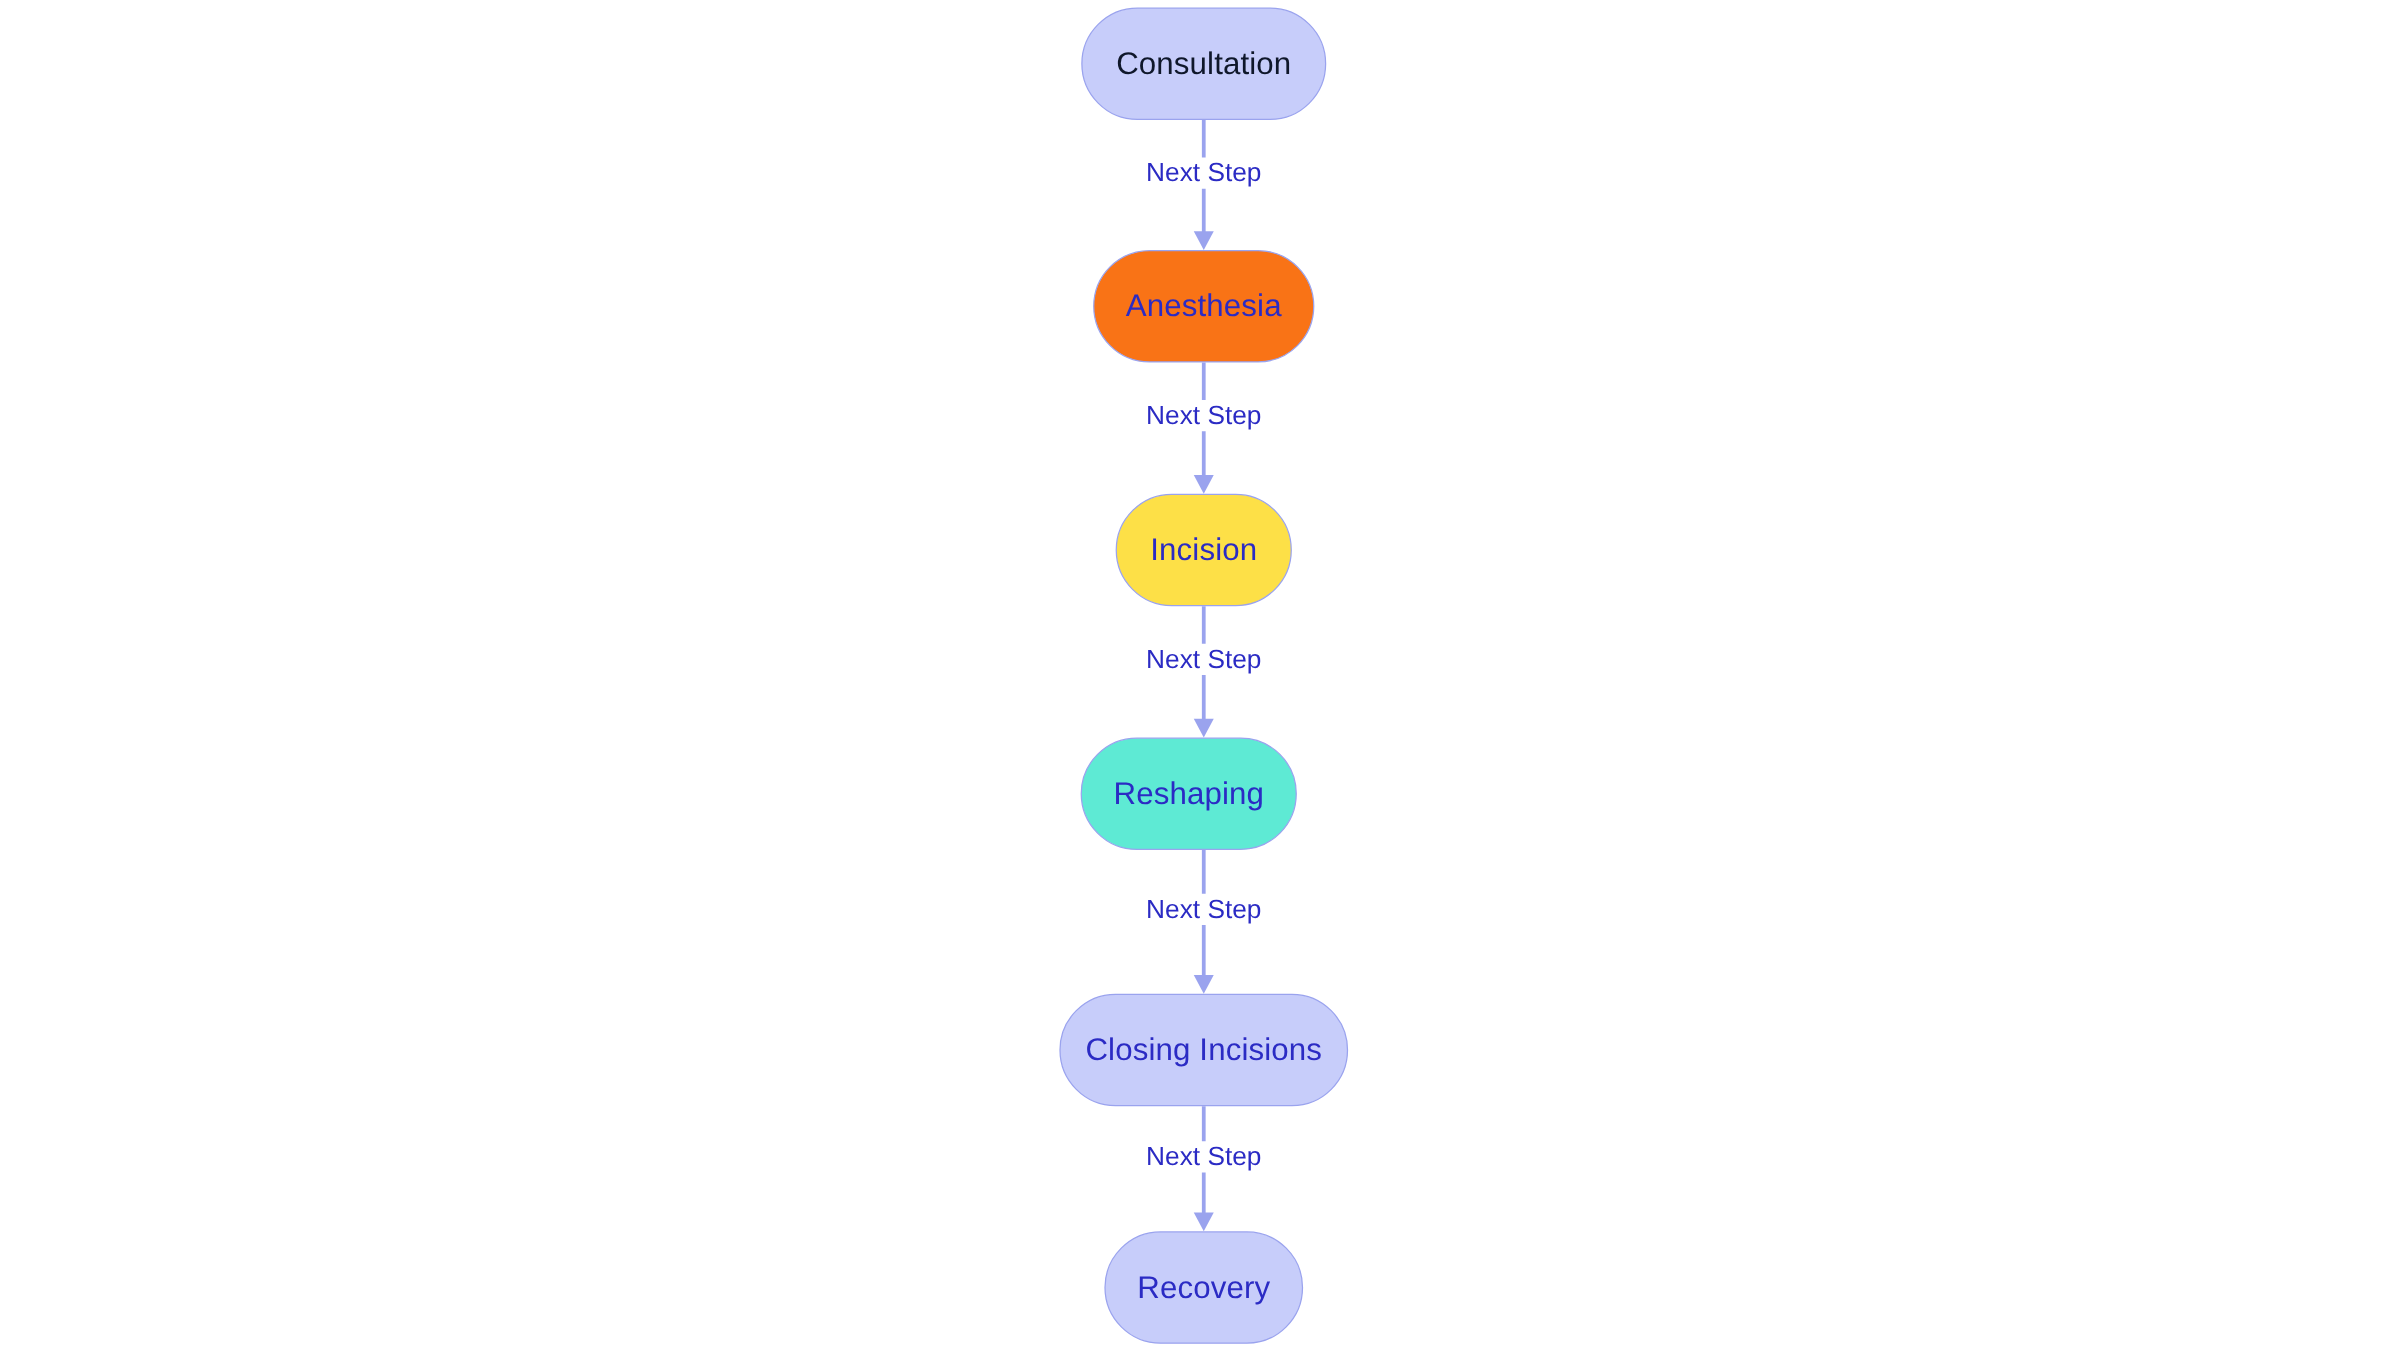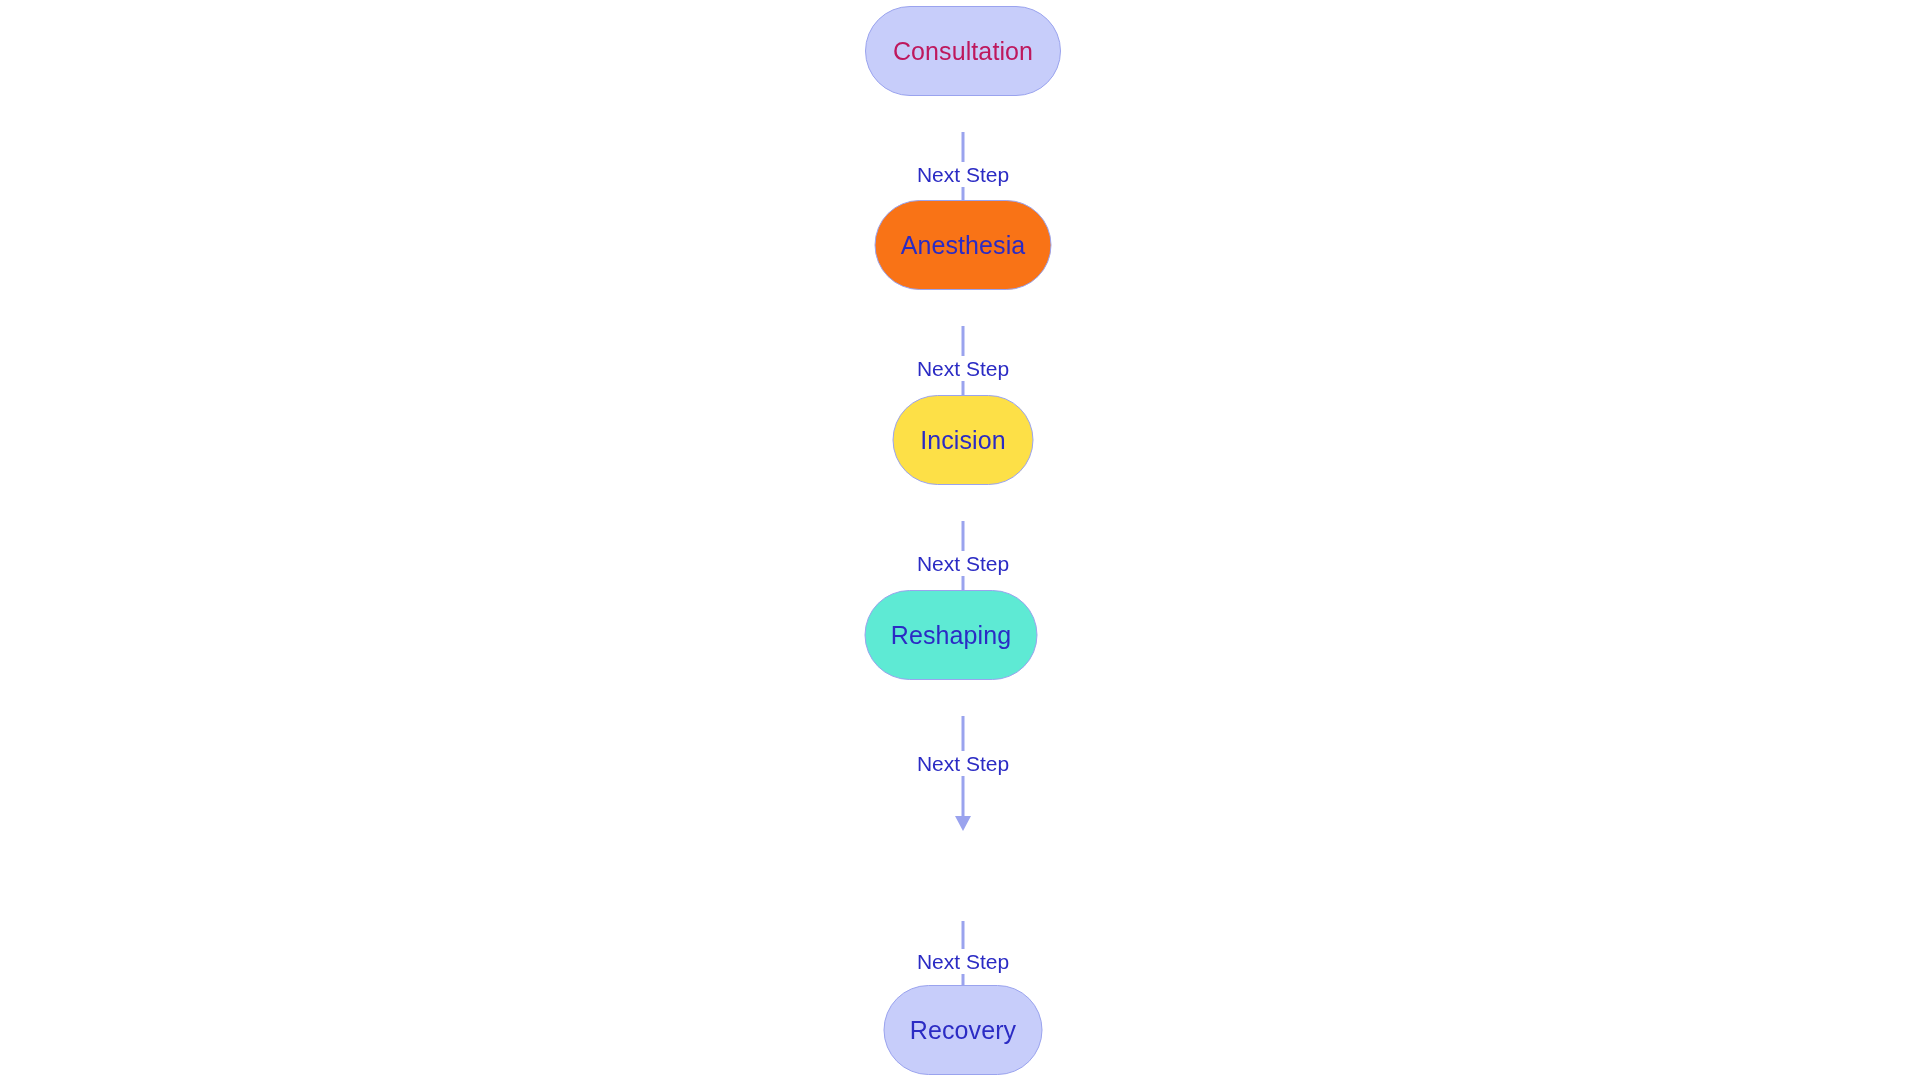--- a/index.html
+++ b/index.html
@@ -42,21 +42,20 @@
     white-space: nowrap;
     letter-spacing: 0.1px;
   }
 
   
   .edge {
     position: absolute;
     transform: translateX(-50%);
     width: 180px;
     display: block;
-    margin-top: 36px;
   }
   .edge-line {
     position: absolute;
     left: 50%;
     transform: translateX(-50%);
     width: 3px;
     background: #9aa3ee;
     top: 0;
   }
   .edge-arrow {
@@ -105,27 +104,30 @@
       <div class="edge-line" style="height: 101px; background: rgb(154, 163, 238);"></div>
       <div class="edge-arrow" style="top: 100px; border-top-color: rgb(154, 163, 238);"></div>
       <div class="edge-label" style="top: 35px; color: rgb(43, 43, 196); background: rgb(255, 255, 255);">Next Step</div>
     </div>
     <div class="edge" style="left: 963px; top: 885px; height: 100px;">
       <div class="edge-line" style="height: 86px; background: rgb(154, 163, 238);"></div>
       <div class="edge-arrow" style="top: 85px; border-top-color: rgb(154, 163, 238);"></div>
       <div class="edge-label" style="top: 28px; color: rgb(43, 43, 196); background: rgb(255, 255, 255);">Next Step</div>
     </div>
     <div class="node" style="left: 963px; top: 6px; width: 196px; background: rgb(199, 205, 250); border-color: rgb(154, 163, 238);">
-      <span class="node-label" style="color: #be185d;">Consultation</span>
+      <span class="node-label" style="color: #0f172a;">Consultation</span>
     </div>
     <div class="node" style="left: 963px; top: 200px; width: 177px; background: #f97316; border-color: rgb(154, 163, 238);">
       <span class="node-label" style="color: rgb(43, 43, 196);">Anesthesia</span>
     </div>
     <div class="node" style="left: 963px; top: 395px; width: 141px; background: #fde047; border-color: rgb(154, 163, 238);">
       <span class="node-label" style="color: rgb(43, 43, 196);">Incision</span>
     </div>
     <div class="node" style="left: 951px; top: 590px; width: 173px; background: #5eead4; border-color: rgb(154, 163, 238); justify-content: center;">
       <span class="node-label" style="color: rgb(43, 43, 196);">Reshaping</span>
     </div>
+    <div class="node" style="left: 963px; top: 795px; width: 231px; background: rgb(199, 205, 250); border-color: rgb(154, 163, 238);">
+      <span class="node-label" style="color: rgb(43, 43, 196);">Closing Incisions</span>
+    </div>
     <div class="node" style="left: 963px; top: 985px; width: 159px; background: rgb(199, 205, 250); border-color: rgb(154, 163, 238);">
       <span class="node-label" style="color: rgb(43, 43, 196);">Recovery</span>
     </div>
   </div>
 
 </body></html>

